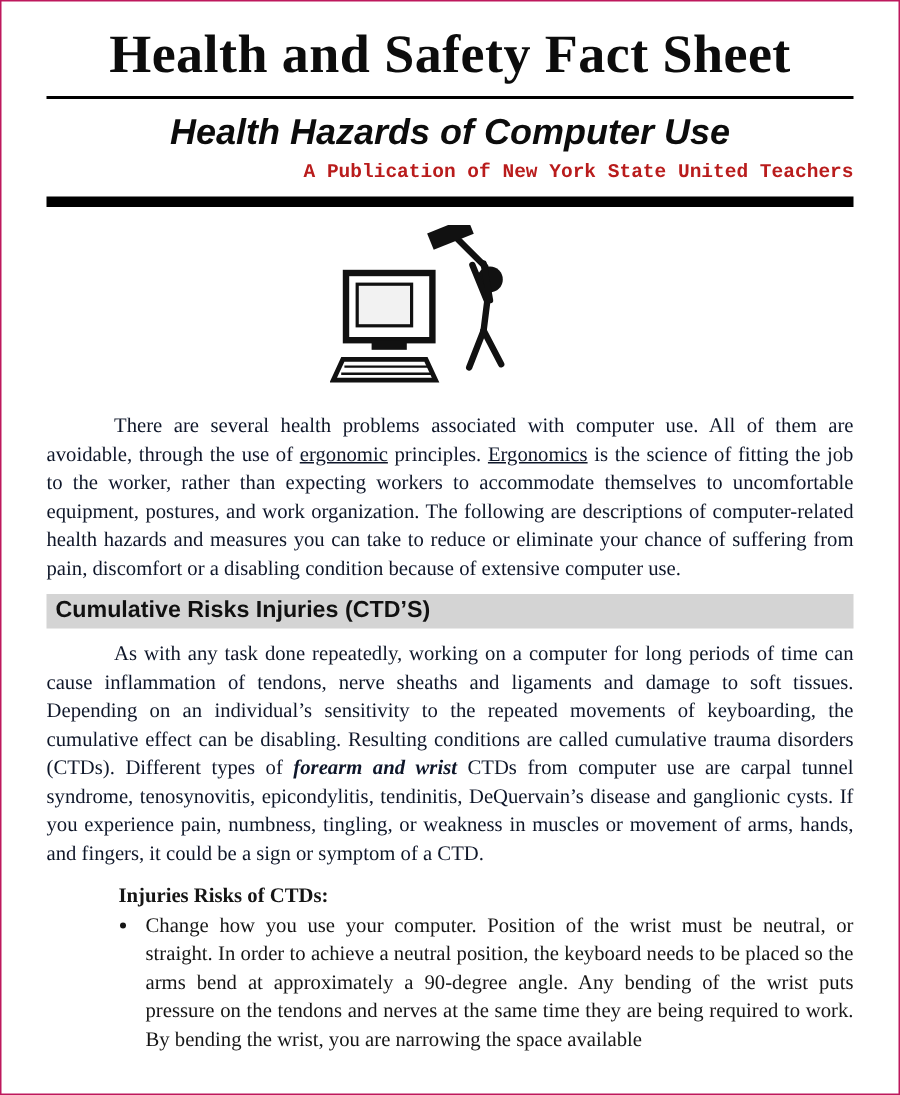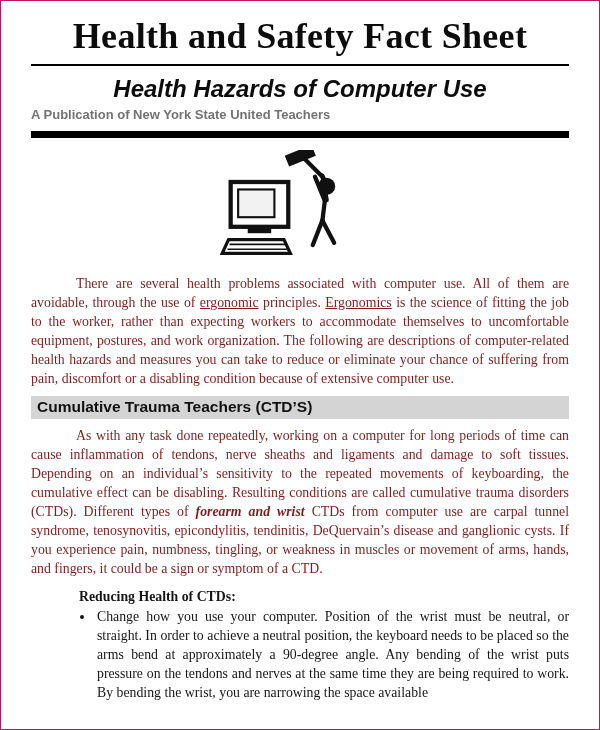--- a/index.html
+++ b/index.html
@@ -33,26 +33,26 @@
   .subtitle {
     font-family: "Liberation Sans", sans-serif;
     font-weight: bold;
     font-size: 24px;
     text-align: center;
     color: #0c0c0c;
     font-style: italic;
   }
 
   .publication {
-    font-family: Liberation Sans, sans-serif;
+    font-family: Liberation Mono, monospace;
     font-weight: bold;
     font-size: 13px;
-    text-align: left;
+    text-align: right;
     margin-top: 4px;
-    color: #737373;
+    color: #b91c1c;
   }
 
   .thick-rule {
     height: 7px;
     background: #000;
     margin-top: 9px;
   }
 
   .clipart {
     text-align: center;
@@ -67,21 +67,21 @@
     font-size: 15.5px;
     color: #111;
     padding: 2px 6px 3px 6px;
     margin: 8px 0 7px 0;
   }
 
   p.body {
     font-size: 13.8px;
     line-height: 19px;
     text-align: justify;
-    color: #7f1d1d;
+    color: #0f172a;
   }
   p.indent { text-indent: 45px; }
 
   .underline { text-decoration: underline; }
   .bold { font-weight: bold; font-style: italic; }
 
   .sub-heading {
     font-weight: bold;
     font-size: 13.8px;
     margin: 11px 0 2px 48px;
@@ -139,23 +139,23 @@
         <polygon points="8,84 60,84 66,97 2,97" fill="#ffffff" stroke="#111" stroke-width="3"></polygon>
         <line x1="9" y1="88.5" x2="62" y2="88.5" stroke="#111" stroke-width="1.5"></line>
         <line x1="7" y1="93" x2="64" y2="93" stroke="#111" stroke-width="1.5"></line>
       </g>
     </svg>
   </div>
 
 
   <p class="body indent"><span>There are several health problems associated with computer use.  All of them are avoidable, through the use of </span><span class="underline">ergonomic</span><span> principles.  </span><span class="underline">Ergonomics</span><span> is the science of fitting the job to the worker, rather than expecting workers to accommodate themselves to uncomfortable equipment, postures, and work organization.  The following are descriptions of computer-related health hazards and measures you can take to reduce or eliminate your chance of suffering from pain, discomfort or a disabling condition because of extensive computer use.</span></p>
 
-  <div class="section-heading">Cumulative Trauma Teachers (CTD’S)</div>
+  <div class="section-heading">Cumulative Risks Injuries (CTD’S)</div>
 
   <p class="body indent"><span>As with any task done repeatedly, working on a computer for long periods of time can cause inflammation of tendons, nerve sheaths and ligaments and damage to soft tissues. Depending on an individual’s sensitivity to the repeated movements of keyboarding, the cumulative effect can be disabling. Resulting conditions are called cumulative trauma disorders (CTDs).  Different types of </span><span class="bold">forearm and wrist</span><span> CTDs from computer use are carpal tunnel syndrome, tenosynovitis, epicondylitis, tendinitis, DeQuervain’s disease and ganglionic cysts. If you experience pain, numbness, tingling, or weakness in muscles or movement of arms, hands, and fingers, it could be a sign or symptom of a CTD.</span></p>
 
-  <div class="sub-heading">Reducing Health of CTDs:</div>
+  <div class="sub-heading">Injuries Risks of CTDs:</div>
 
   <ul class="bullets">
     <li>Change how you use your computer.  Position of the wrist must be neutral, or straight. In order to achieve a neutral position, the keyboard needs to be placed so the arms bend at approximately a 90-degree angle. Any bending of the wrist puts pressure on the tendons and nerves at the same time they are being required to work. By bending the wrist, you are narrowing the space available</li>
   </ul>
 
 </div>
 
 </body></html>

